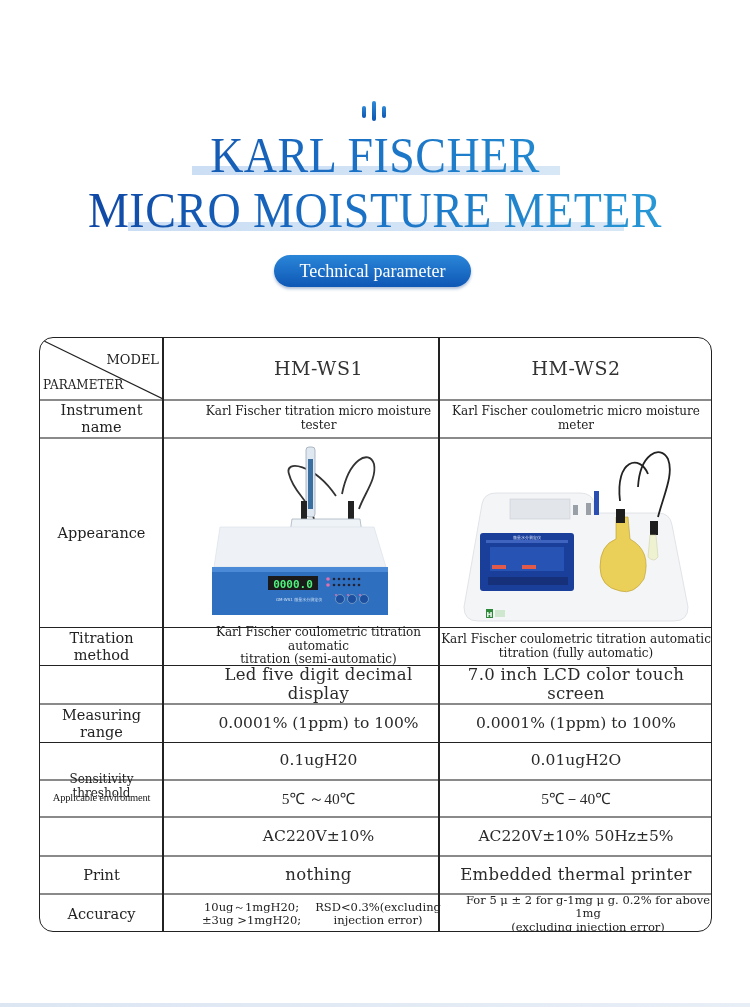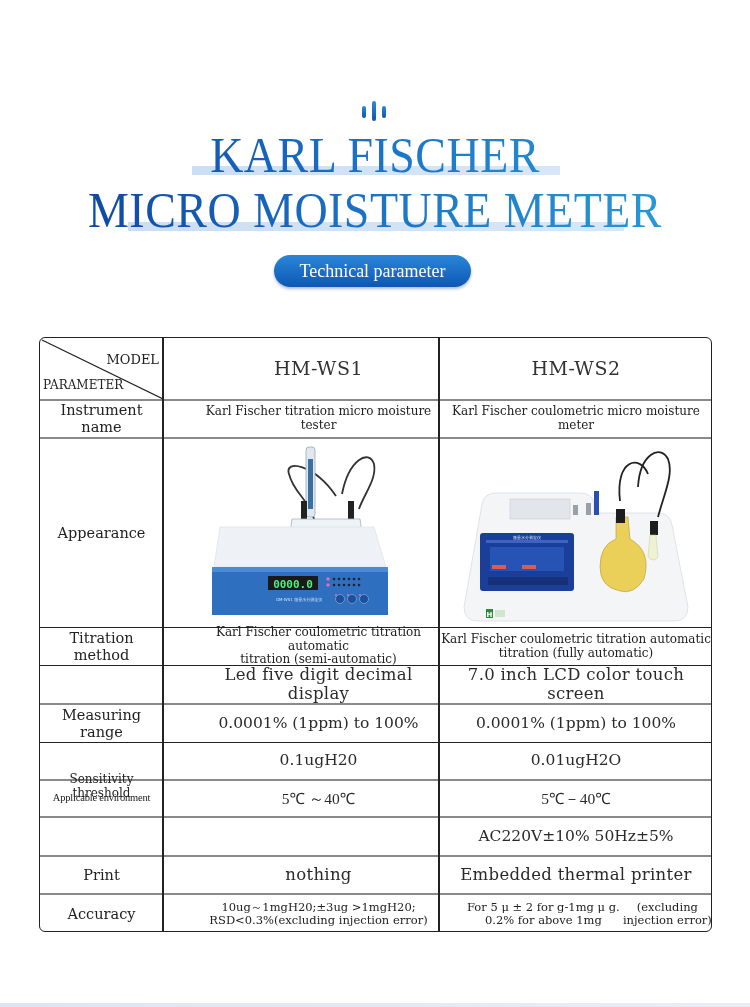--- a/index.html
+++ b/index.html
@@ -73,21 +73,21 @@
       text-align: center;
     }
 
     .spec-table {
       position: absolute;
       left: 39px;
       top: 337px;
       width: 673px;
       height: 595px;
       border: 1.5px solid #222;
-      border-radius: 6px;
+      border-radius: 14px;
       box-sizing: border-box;
       overflow: hidden;
     }
     .row {
       position: absolute;
       left: 0;
       width: 100%;
       border-bottom: 2px solid #8a8a8a;
       box-sizing: border-box;
     }
@@ -308,36 +308,37 @@
     <div class="cell c2 val-md">0.01ugH2O</div>
   </div>
 
   <div class="row" style="top:443px; height:37px;font-family:Liberation Serif, serif;">
     <div class="cell c0 lbl xsmall">Applicable environment</div>
     <div class="cell c1 val-md">5℃ ～40℃</div>
     <div class="cell c2 val-md">5℃－40℃</div>
   </div>
 
   <div class="row" style="top:480px; height:39px;">
+    <div class="cell c1 val-md">AC220V±10%</div>
     <div class="cell c2 val-md">AC220V±10% 50Hz±5%</div>
   </div>
 
   <div class="row" style="top:519px; height:38px;">
     <div class="cell c0 lbl">Print</div>
     <div class="cell c1 val-lg">nothing</div>
     <div class="cell c2 val-lg">Embedded thermal printer</div>
   </div>
 
   <div class="row last" style="top:557px; height:38px;">
     <div class="cell c0 lbl">Accuracy</div>
-    <div class="cell c1 val-xs" style="flex-direction:column;">
+    <div class="cell c1 val-xs" style="">
       <span>10ug～1mgH20;±3ug &gt;1mgH20;</span>
       <span>RSD&lt;0.3%(excluding injection error)</span>
     </div>
-    <div class="cell c2 val-xs" style="flex-direction:row;padding-left:24px;">
+    <div class="cell c2 val-xs" style="flex-direction:column;padding-left:24px;">
       <span>For 5 μ ± 2 for g-1mg μ g. 0.2% for above 1mg</span>
       <span>(excluding injection error)</span>
     </div>
   </div>
 
   <div class="vline" style="left:122px;"></div>
   <div class="vline" style="left:398px;"></div>
 </div>
 
 <div class="bottom-band"></div>

